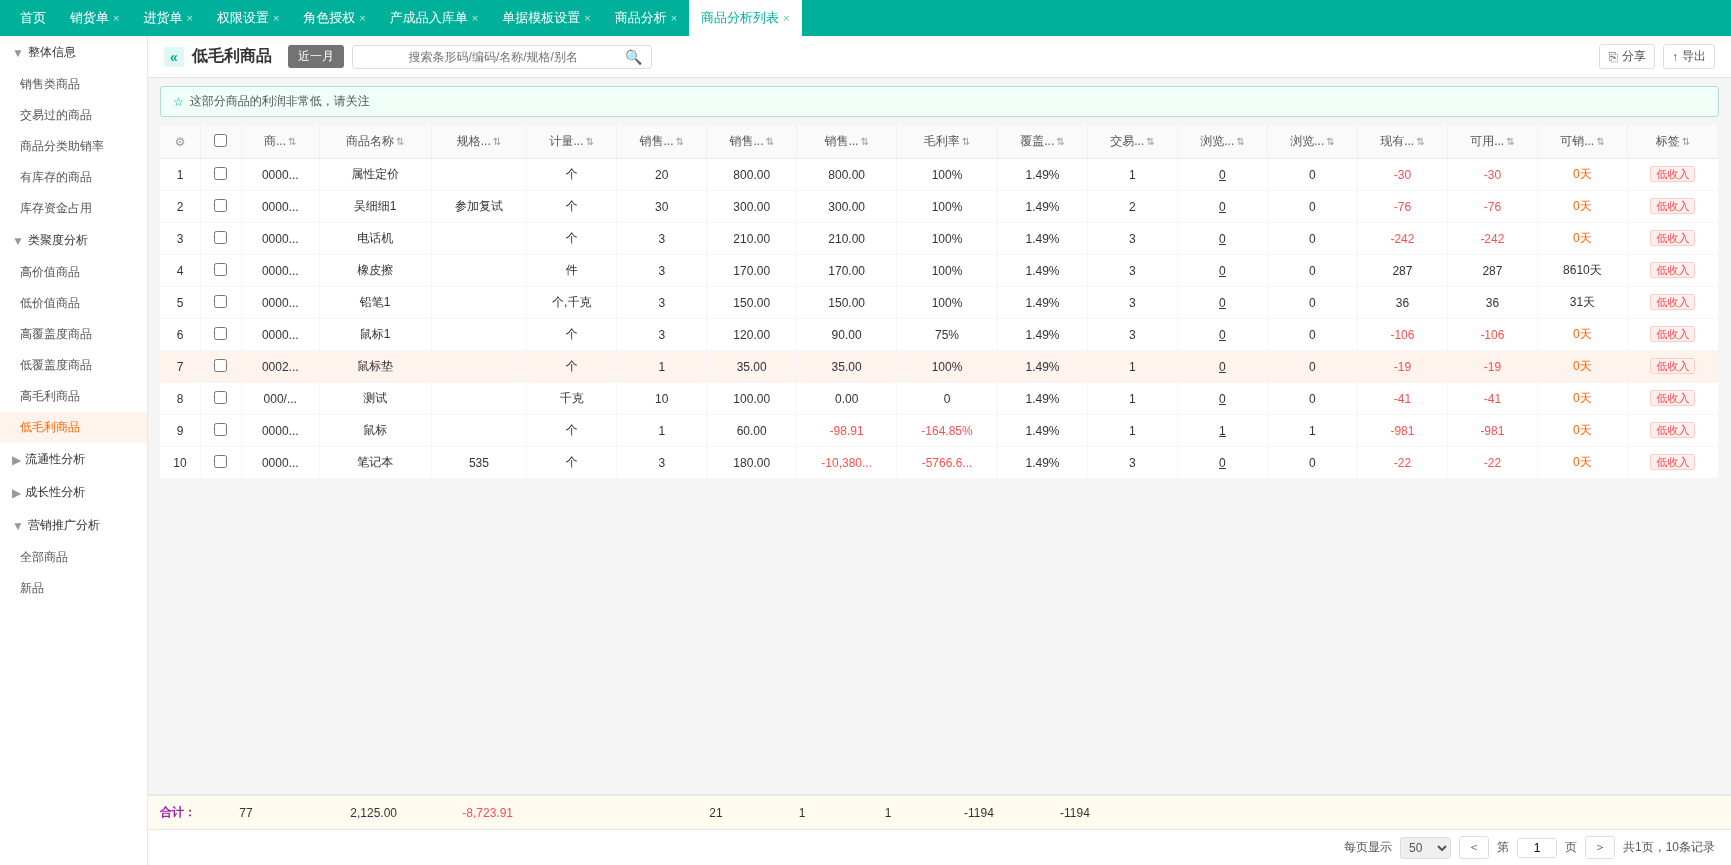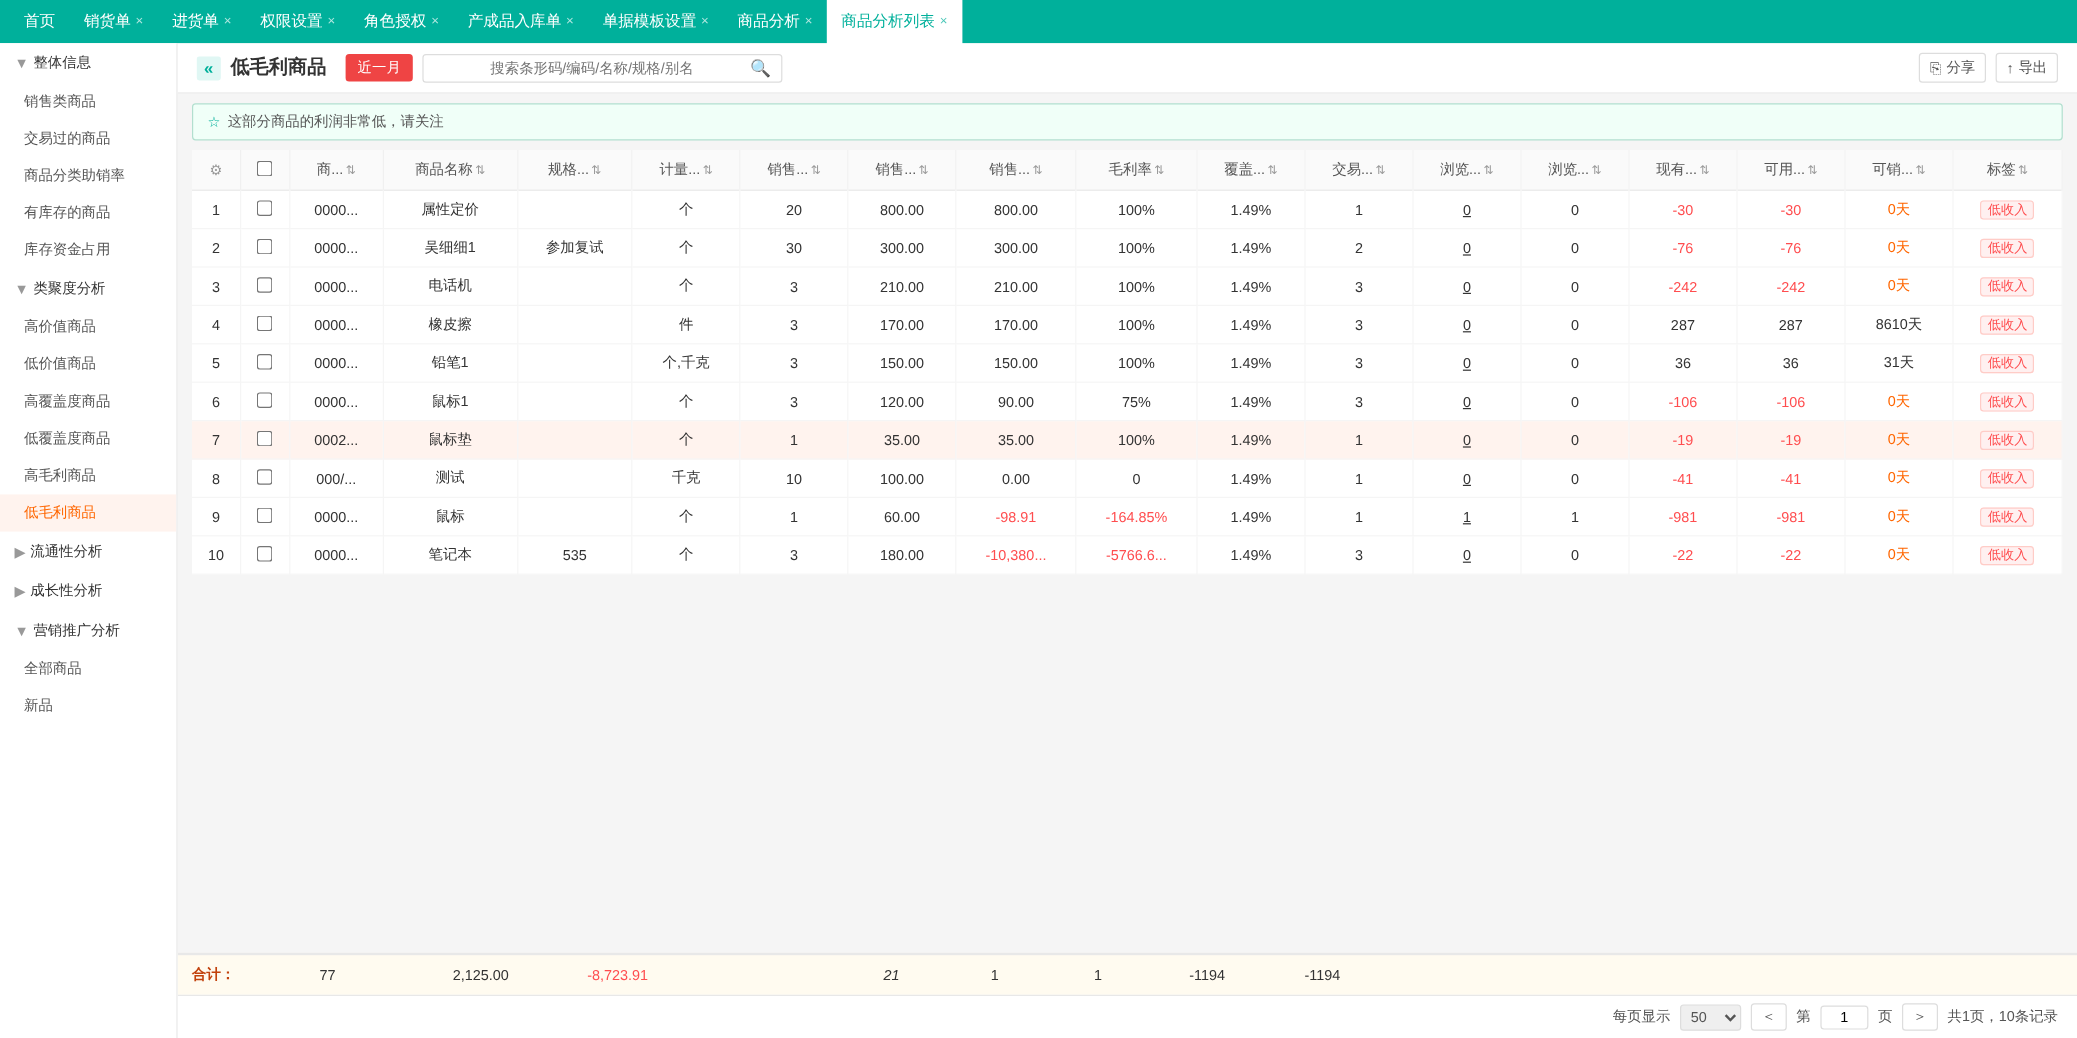--- a/index.html
+++ b/index.html
@@ -61,21 +61,21 @@
     .page-header {
       display: flex;
       align-items: center;
       padding: 8px 16px;
       background: #fff;
       border-bottom: 1px solid #e8e8e8;
       gap: 8px;
     }
     .page-title { font-size: 16px; font-weight: bold; color: #333; margin-right: 8px; }
     .period-btn {
-      background: #ef4444;
+      background: #737373;
       color: #fff;
       border: none;
       border-radius: 3px;
       padding: 3px 10px;
       font-size: 12px;
       cursor: pointer;
     }
     .search-box {
       display: flex;
       align-items: center;
@@ -173,21 +173,21 @@
     .gear-icon { color: #999; cursor: pointer; }
 
     
     .table-footer {
       background: #fffbf0;
       border-top: 2px solid #e8e8e8;
       padding: 8px 12px;
       display: flex;
       align-items: center;
     }
-    .footer-label { color: #c2410c; margin-right: 32px; font-weight: bold; }
+    .footer-label { color: #a21caf; margin-right: 5px; font-weight: bold; }
     .footer-cells { display: flex; flex: 1; gap: 16px; }
 
     
     .pagination-bar {
       background: #fff;
       border-top: 1px solid #e8e8e8;
       padding: 6px 16px;
       display: flex;
       align-items: center;
       justify-content: flex-end;
@@ -607,21 +607,21 @@
     </div>
 
     <div class="table-footer">
       <span class="footer-label">合计：</span>
       <div class="footer-cells">
         <span style="width:90px;display:inline-block;text-align:center;">77</span>
         <span style="width:90px;display:inline-block;text-align:right;">2,125.00</span>
         <span style="width:100px;display:inline-block;text-align:right;" class="text-red">-8,723.91</span>
         <span style="width:60px;display:inline-block;text-align:center;"></span>
         <span style="width:60px;display:inline-block;text-align:center;"></span>
-        <span style="width:70px;display:inline-block;text-align:center;font-style:italic;">21</span>
+        <span style="width:70px;display:inline-block;text-align:center;">21</span>
         <span style="width:70px;display:inline-block;text-align:center;">1</span>
         <span style="width:70px;display:inline-block;text-align:center;">1</span>
         <span style="width:80px;display:inline-block;text-align:center;">-1194</span>
         <span style="width:80px;display:inline-block;text-align:center;">-1194</span>
       </div>
     </div>
 
     <div class="pagination-bar">
       <span>每页显示</span>
       <select class="page-size-select">

